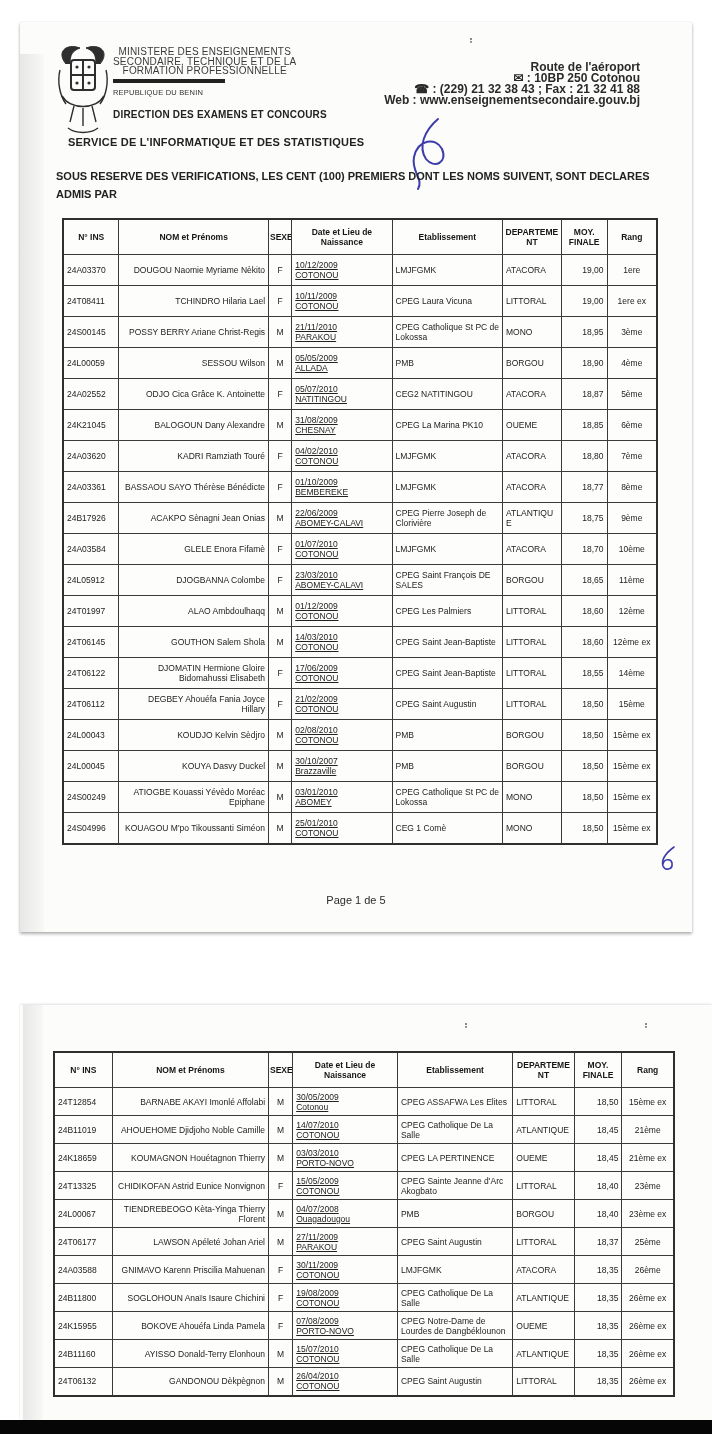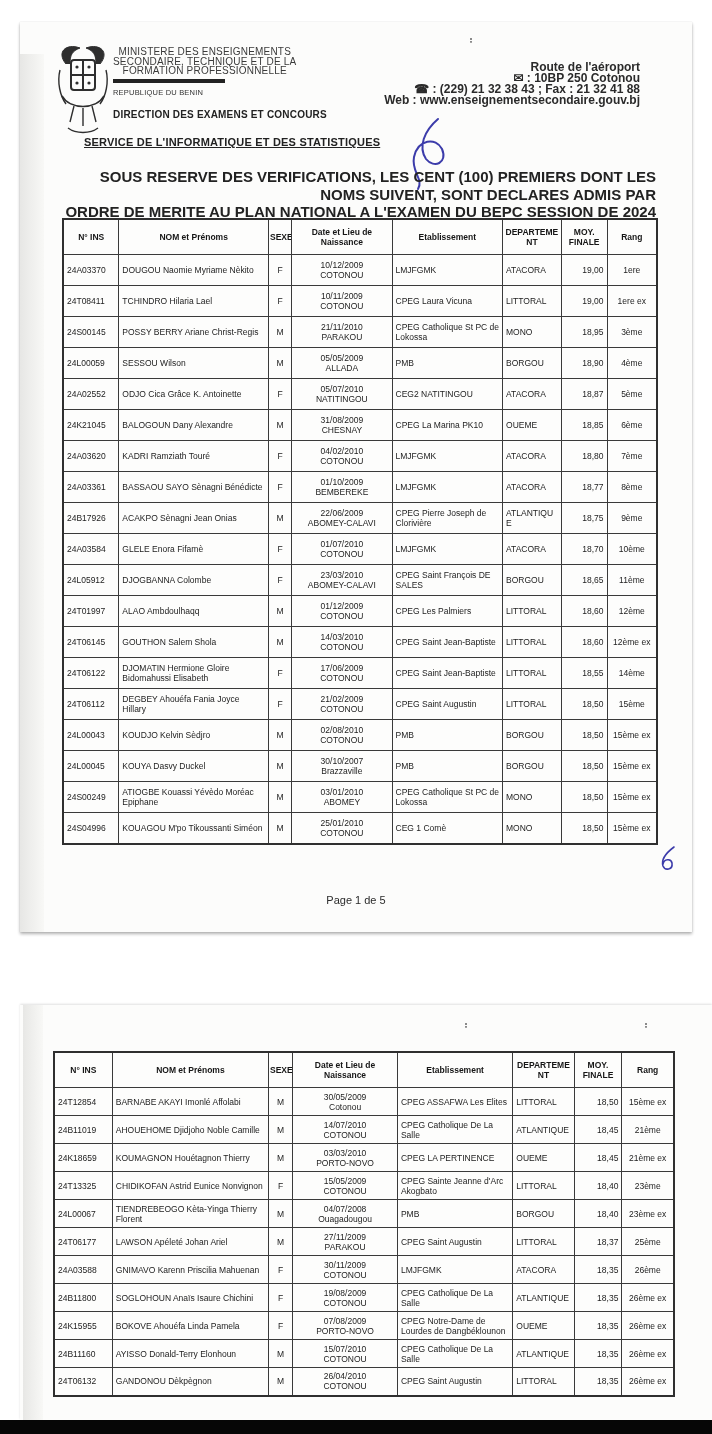--- a/index.html
+++ b/index.html
@@ -18,25 +18,25 @@
   .edge-strip{position:absolute;left:0;width:24px;background:linear-gradient(90deg,#e7e7e5,#f8f8f6);}
   .page1 .edge-strip{top:32px;bottom:0;}
   .page2 .edge-strip{top:0;bottom:0;left:3px;width:20px;}
 
   
   .logo{position:absolute;left:34px;top:20px;width:58px;height:94px;}
   .ministry{position:absolute;left:93px;top:25px;font-size:10px;line-height:9.5px;color:#3a3a3a;letter-spacing:.2px;text-align:center;}
   .ministry-bar{position:absolute;left:93px;top:57px;width:112px;height:3.5px;background:#222;}
   .republic{position:absolute;left:93px;top:66px;font-size:7.5px;color:#333;letter-spacing:.2px;}
   .direction{position:absolute;left:93px;top:87px;font-size:10px;font-weight:bold;color:#222;letter-spacing:.2px;}
-  .service{position:absolute;left:64px;top:114px;font-size:11px;font-weight:bold;color:#222;letter-spacing:.2px;text-decoration:underline;}
+  .service{position:absolute;left:48px;top:114px;font-size:11px;font-weight:bold;color:#222;letter-spacing:.2px;}
   .contact{position:absolute;right:52px;top:40px;text-align:right;font-size:12px;line-height:11px;color:#2a2a2a;}
   .contact .bold-ln{font-weight:bold;}
-  .notice{position:absolute;left:36px;right:36px;top:146px;text-align:right;
-    font-size:15px;font-weight:bold;line-height:17.5px;color:#222;}
+  .notice{position:absolute;left:36px;right:36px;top:146px;text-align:left;
+    font-size:11px;font-weight:bold;line-height:17.5px;color:#222;}
 
   
   .sig1{position:absolute;left:384px;top:93px;}
   .sig2{position:absolute;left:638px;top:823px;}
   .speck{position:absolute;width:2px;height:5px;border-left:2px dotted #8a8a8a;}
 
   
   table.results{border-collapse:collapse;table-layout:fixed;position:absolute;
     border:2px solid #2f2f2f;background:#fdfdfc;}
   .page1 table.results{left:42px;top:196px;width:596px;}
@@ -46,23 +46,23 @@
   table.results th{font-size:8.5px;line-height:10px;font-weight:bold;text-align:center;color:#161616;height:32px;padding:1px 1px;}
   table.results td{font-size:8.5px;line-height:10px;color:#222;}
   table.results tr{height:31px;}
   .page2 table.results tr{height:28px;}
   th.h-sexe{font-size:7px;}
   th.h-dept{word-break:break-all;}
   col.c-ins{width:9.4%;} col.c-nom{width:25.2%;} col.c-sexe{width:3.9%;}
   col.c-date{width:16.9%;} col.c-etab{width:18.6%;} col.c-dept{width:9.9%;}
   col.c-moy{width:7.7%;} col.c-rang{width:8.4%;}
   td.col-ins{text-align:left;}
-  td.col-nom{text-align:left;}
+  td.col-nom{text-align:right;}
   td.col-sexe{text-align:center;}
-  td.col-date{text-align:center;}
+  td.col-date{text-align:left;text-decoration:underline;}
   td.col-etab{text-align:left;}
   td.col-dept{text-align:left;word-break:break-all;}
   td.col-moy{text-align:right;font-size:9px;}
   td.col-rang{text-align:center;font-size:6.8px;}
 
   .footer{position:absolute;left:0;right:0;top:872px;text-align:center;font-size:11px;color:#2b2b2b;}
 
   .bottom-bar{position:absolute;left:0;top:1420px;width:712px;height:14px;background:#060606;}
 </style>
 </head>
@@ -113,21 +113,20 @@
   <div class="service">SERVICE DE L'INFORMATIQUE ET DES STATISTIQUES</div>
 
   <div class="sig1">
     <svg width="48" height="78" viewBox="0 0 48 78">
       <path d="M34,4 C20,16 14,32 22,44 C30,54 44,48 38,34 C32,22 14,24 10,42 C7,57 20,64 14,74" fill="none" stroke="#3c3caa" stroke-width="2" stroke-linecap="round"></path>
     </svg>
   </div>
 
   <div class="notice">
     <div>SOUS RESERVE DES VERIFICATIONS, LES CENT (100) PREMIERS DONT LES NOMS SUIVENT, SONT DECLARES ADMIS PAR</div>
-    <div>ORDRE DE MERITE AU PLAN NATIONAL A L'EXAMEN DU BEPC SESSION DE 2024</div>
   </div>
 
   <table class="results">
     <colgroup>
       <col class="c-ins">
         <col class="c-nom">
         <col class="c-sexe">
         <col class="c-date">
       <col class="c-etab">
         <col class="c-dept">
@@ -233,21 +232,21 @@
             <div>04/02/2010</div>
             <div>COTONOU</div>
           </td>
           <td class="col-etab">LMJFGMK</td>
           <td class="col-dept">ATACORA</td>
           <td class="col-moy">18,80</td>
           <td class="col-rang">7ème</td>
         </tr>
         <tr>
           <td class="col-ins">24A03361</td>
-          <td class="col-nom">BASSAOU SAYO Sènagni Bénédicte</td>
+          <td class="col-nom">BASSAOU SAYO Thérèse Bénédicte</td>
           <td class="col-sexe">F</td>
           <td class="col-date">
             <div>01/10/2009</div>
             <div>BEMBEREKE</div>
           </td>
           <td class="col-etab">LMJFGMK</td>
           <td class="col-dept">ATACORA</td>
           <td class="col-moy">18,77</td>
           <td class="col-rang">8ème</td>
         </tr>

